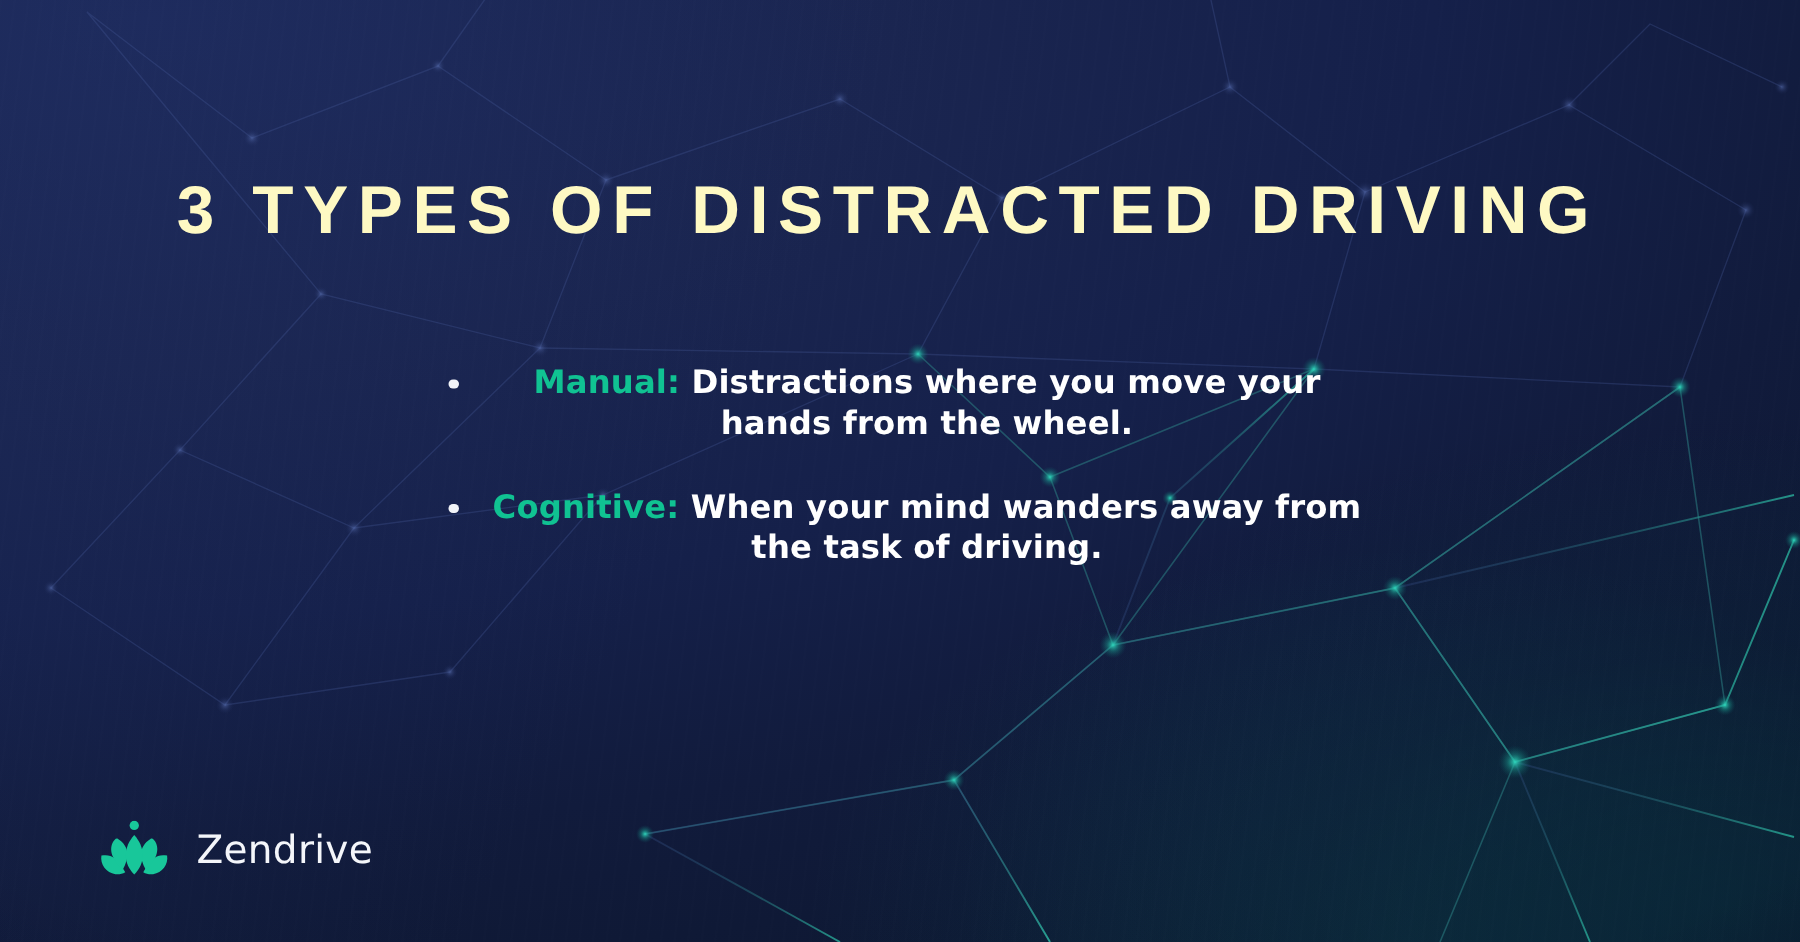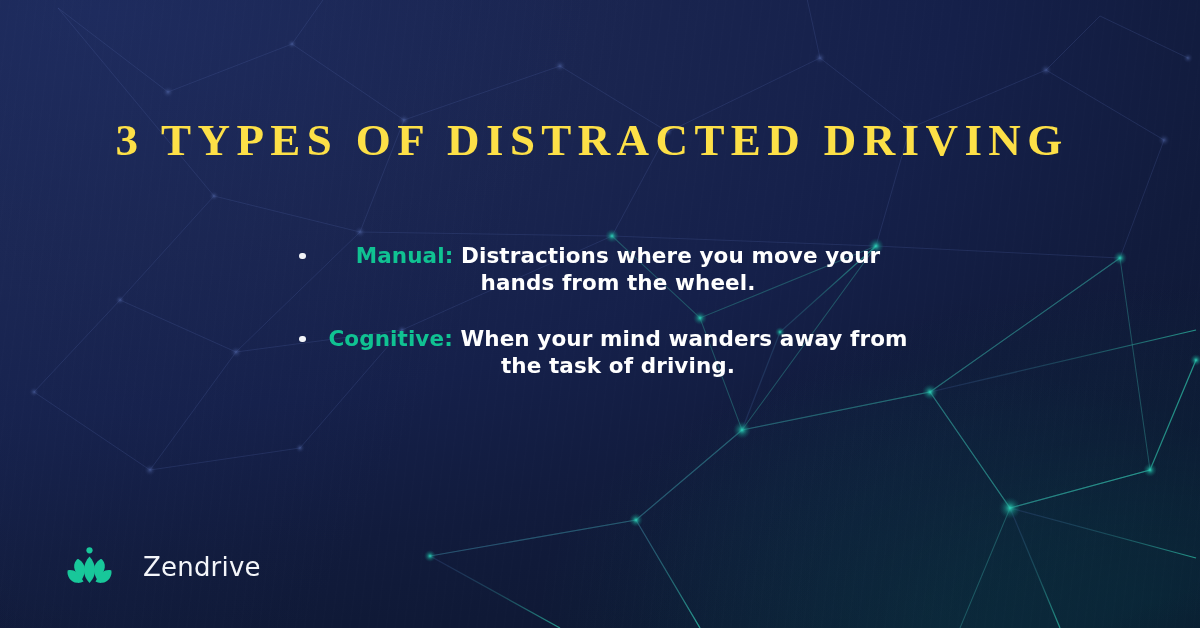--- a/index.html
+++ b/index.html
@@ -60,25 +60,25 @@
   .content {
     position: absolute;
     inset: 0;
   }
   .headline {
     position: absolute;
     left: 0;
     right: 16px;
     top: 116px;
     text-align: center;
-    font-family: Liberation Serif, serif;
+    font-family: Liberation Sans, sans-serif;
     font-weight: bold;
     font-size: 45px;
     letter-spacing: 6.4px;
-    color: #fde047;
+    color: #fef9c3;
     line-height: 1.08;
     white-space: nowrap;
   }
   .bullets {
     position: absolute;
     left: 296px;
     top: 243px;
     width: 620px;
   }
   .bullet-row {
@@ -112,21 +112,21 @@
     font-weight: bold;
   }
 
   
   .logo {
     position: absolute;
     left: 66px;
     top: 547px;
     display: flex;
     align-items: center;
-    gap: 30px;
+    gap: 18px;
   }
   .logo-mark {
     width: 47px;
     height: 40px;
     display: block;
   }
   .logo-word {
     color: #f4f6fa;
     font-size: 26px;
     font-weight: normal;

